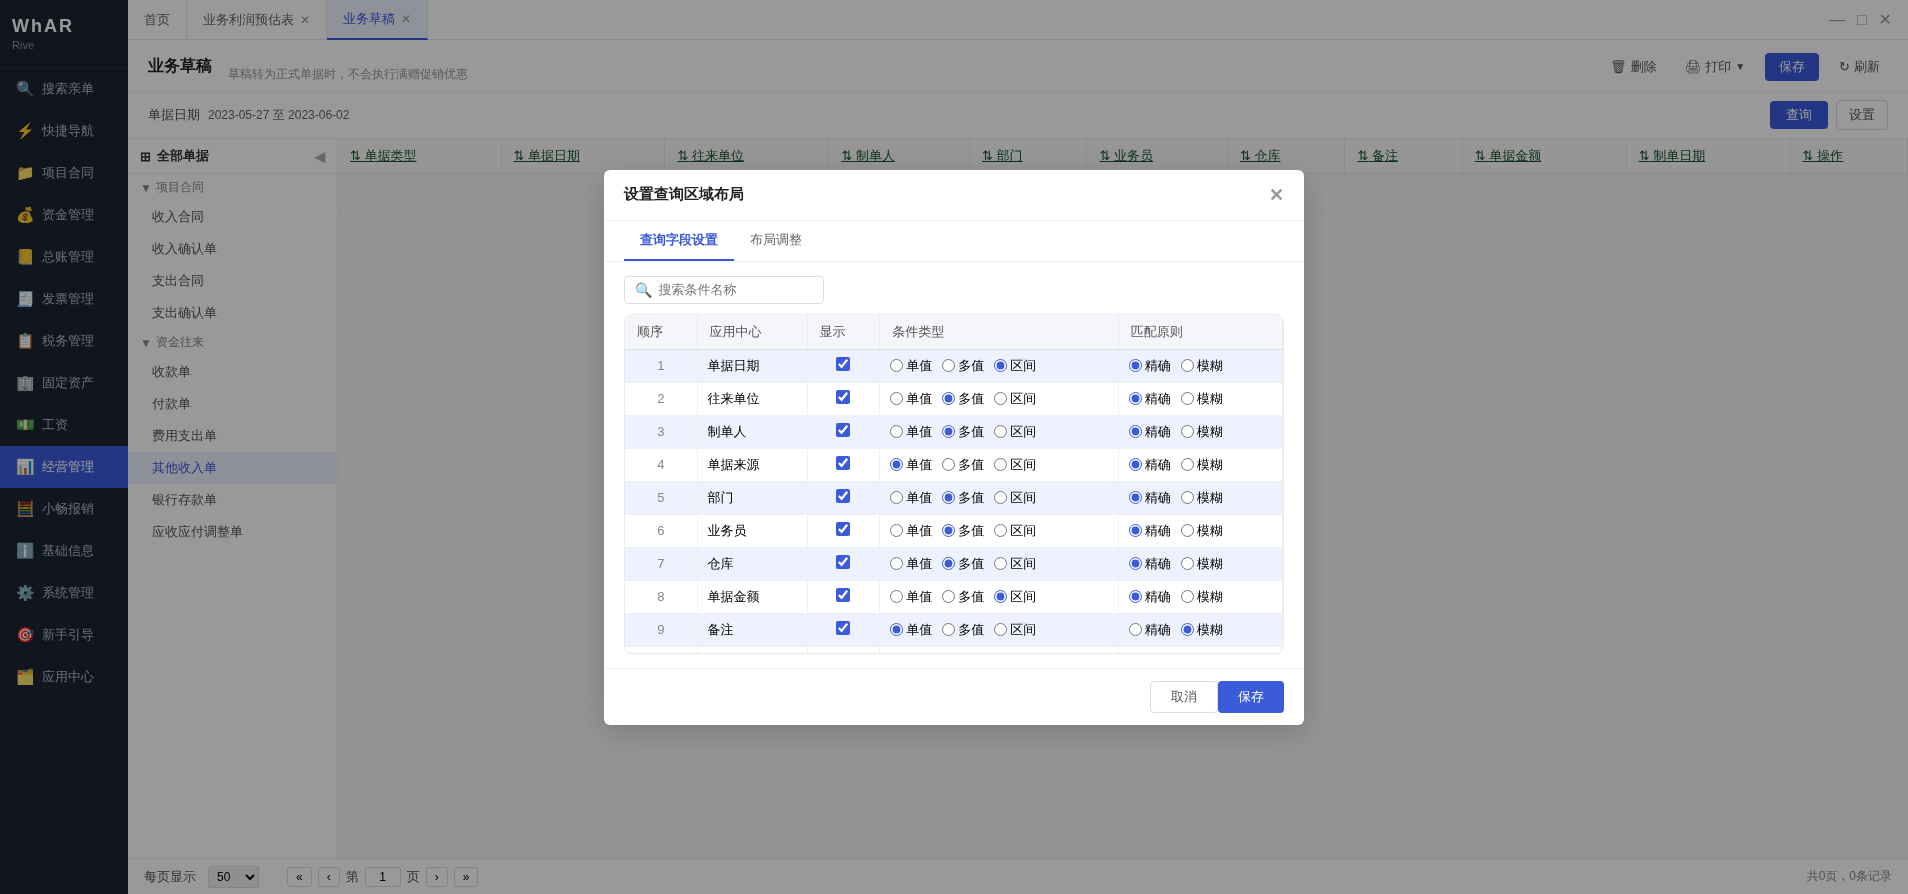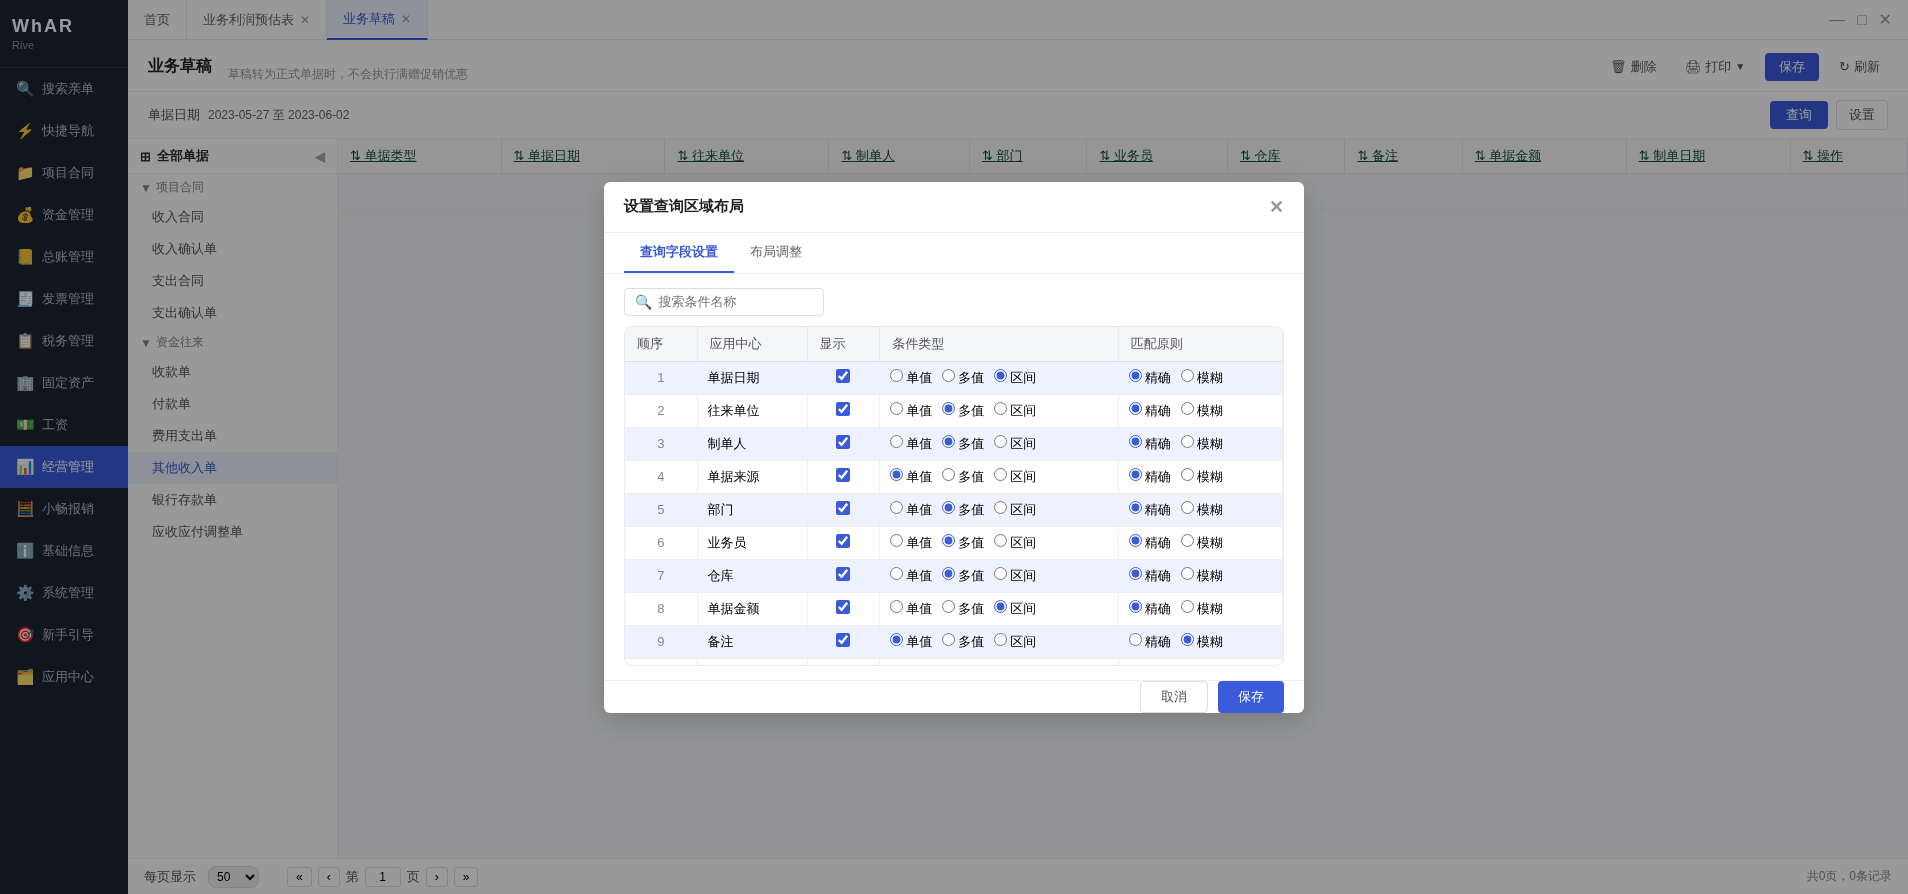--- a/index.html
+++ b/index.html
@@ -56,21 +56,21 @@
 
     
     .right-panel { flex: 1; overflow: auto; }
     .data-table { width: 100%; border-collapse: collapse; font-size: 13px; }
     .data-table th { background: #fafafa; border-bottom: 1px solid #e8eaed; border-right: 1px solid #e8eaed; padding: 8px 12px; color: #14532d; font-weight: normal; text-align: left; white-space: nowrap; text-decoration: underline; }
     .data-table td { border-bottom: 1px solid #f0f0f0; border-right: 1px solid #f0f0f0; padding: 8px 12px; color: #333; }
     .empty-tip { text-align: center; padding: 40px; color: #999; font-size: 14px; }
 
     
     .bottom-bar { position: fixed; bottom: 0; left: 128px; right: 0; height: 36px; background: #fff; border-top: 1px solid #eee; display: flex; align-items: center; padding: 0 16px; gap: 12px; font-size: 13px; color: #555; }
-    .bottom-bar select { font-size: 12px; border: 1px solid #ddd; border-radius: 8px; padding: 2px 4px; }
+    .bottom-bar select { font-size: 12px; border: 1px solid #ddd; border-radius: 2px; padding: 2px 4px; }
     .pagination { display: flex; align-items: center; gap: 6px; margin-left: 16px; }
     .page-btn { padding: 2px 8px; border: 1px solid #ddd; border-radius: 3px; cursor: pointer; background: #fff; font-size: 12px; }
     .total-info { margin-left: auto; font-size: 12px; color: #888; }
 
     
     .modal-overlay {
       position: fixed; top: 0; left: 0; width: 100%; height: 100%; background: rgba(0,0,0,0.4); z-index: 1000; display: flex; align-items: center; justify-content: center;
     }
     .modal {
       background: #fff; border-radius: 6px; width: 700px; max-height: 640px; display: flex; flex-direction: column; box-shadow: 0 8px 32px rgba(0,0,0,0.18);
@@ -87,28 +87,28 @@
     .search-bar input { border: none; outline: none; font-size: 13px; width: 100%; color: #333; }
     .search-icon { color: #aaa; font-size: 14px; }
 
     
     .settings-table { width: 100%; border-collapse: collapse; font-size: 13px; }
     .settings-table th { background: #f5f6fa; border-bottom: 1px solid #e0e0e0; border-right: 1px solid #e8eaed; padding: 8px 12px; color: #555; font-weight: normal; text-align: left; }
     .settings-table td { border-bottom: 1px solid #f0f0f0; border-right: 1px solid #f0f0f0; padding: 7px 10px; vertical-align: middle; }
     .settings-table tr.row-highlight { background: #eef2ff; }
 
     .radio-group { display: flex; align-items: center; gap: 10px; }
-    .radio-option { display: flex; align-items: flex-start; gap: 3px; cursor: pointer; white-space: nowrap; }
+    .radio-option { display: flex; align-items: center; gap: 3px; cursor: pointer; white-space: nowrap; }
     .radio-option input[type=radio] { accent-color: #3b5bdb; cursor: pointer; }
     .checkbox-cell { text-align: center; }
     .checkbox-cell input[type=checkbox] { accent-color: #3b5bdb; cursor: pointer; width: 14px; height: 14px; }
 
     .table-scroll { overflow-y: auto; max-height: 340px; border: 1px solid #e8eaed; border-radius: 8px; }
 
-    .modal-footer { display: flex; justify-content: flex-end; gap: 10px; padding: 0 20px; border-top: 1px solid #eee; }
+    .modal-footer { display: flex; justify-content: flex-end; gap: 0; padding: 12px 20px; border-top: 1px solid #eee; }
     .btn-cancel { padding: 6px 20px; border: 1px solid #ddd; border-radius: 4px; background: #fff; cursor: pointer; font-size: 13px; color: #555; }
     .btn-confirm { padding: 6px 20px; border: none; border-radius: 4px; background: #3b5bdb; color: #fff; cursor: pointer; font-size: 13px; }
   </style>
 </head>
 <body>
 
 <div class="sidebar">
   <div class="sidebar-logo">
     <div class="logo-text">WhAR</div>
     <div style="font-size:11px;color:#8892a4;margin-top:2px;">Rive</div>

